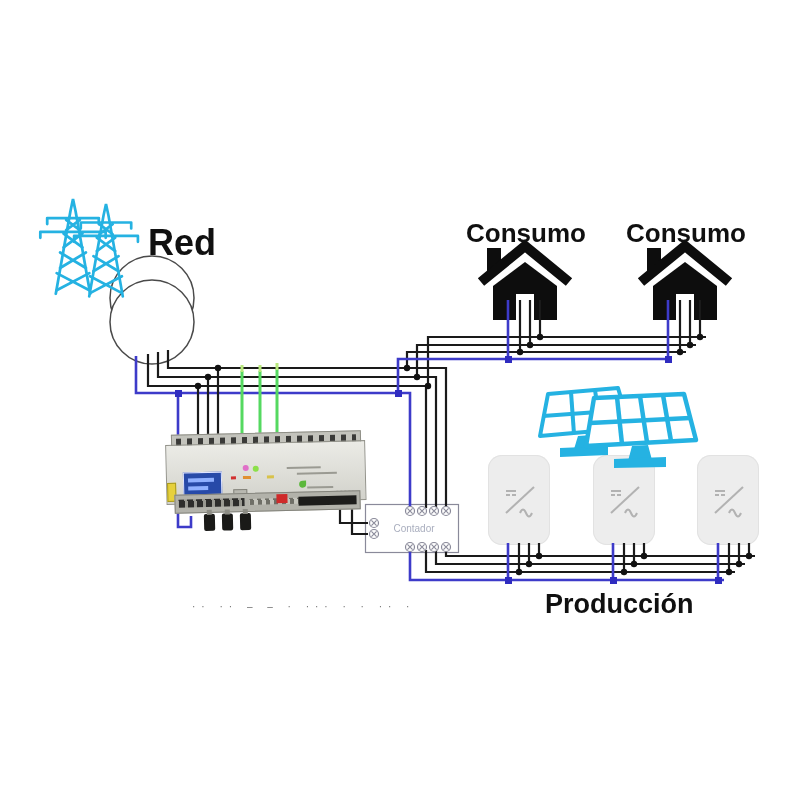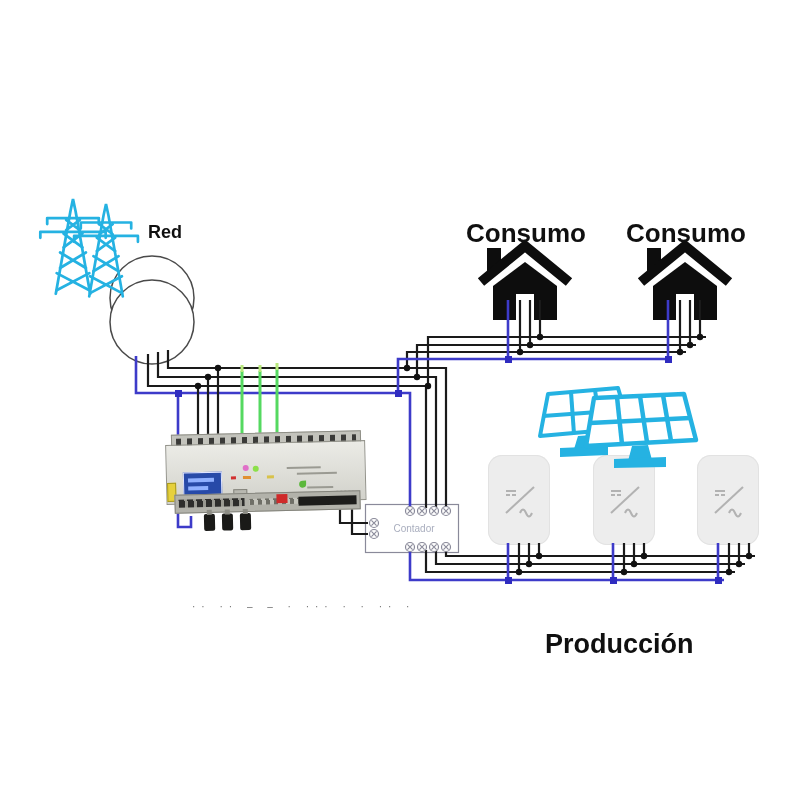--- a/index.html
+++ b/index.html
@@ -2,24 +2,24 @@
 <html><head>
 <meta charset="utf-8">
 <style>
   html,body{margin:0;padding:0;background:#ffffff;}
   .stage{position:relative;width:800px;height:800px;background:#ffffff;overflow:hidden;
          font-family:"Liberation Sans",sans-serif;}
   .layer{position:absolute;left:0;top:0;pointer-events:none;}
   #main-svg{z-index:1;}
   #panel-svg{z-index:2;}
   .lbl{position:absolute;font-weight:bold;color:#101010;z-index:4;white-space:nowrap;}
-  .lbl-red{left:148px;top:222px;font-size:18px;}
+  .lbl-red{left:148px;top:222px;font-size:36px;}
   .lbl-consumo1{left:459px;top:218px;width:134px;text-align:center;font-size:26px;}
   .lbl-consumo2{left:619px;top:218px;width:134px;text-align:center;font-size:26px;}
-  .lbl-produccion{left:545px;top:589px;font-size:27px;margin-top:40px;}
+  .lbl-produccion{left:545px;top:589px;font-size:27px;}
   .footer-dots{position:absolute;left:192px;top:601px;width:440px;height:14px;z-index:4;
                color:#6f6f6f;font-size:10px;letter-spacing:6px;white-space:nowrap;overflow:hidden;}
   
   .inverter{position:absolute;width:62px;height:90px;top:455px;background:#ededed;
             border-radius:14px;box-shadow:inset 0 0 0 1px #e2e2e2;z-index:0;}
   .inv1{left:488px;} .inv2{left:593px;} .inv3{left:697px;}
   .inverter svg{position:absolute;left:11px;top:25px;}
   
   .device{position:absolute;left:166px;top:430px;width:200px;height:104px;z-index:3;
           transform:rotate(-1.4deg);transform-origin:40px 50px;}

